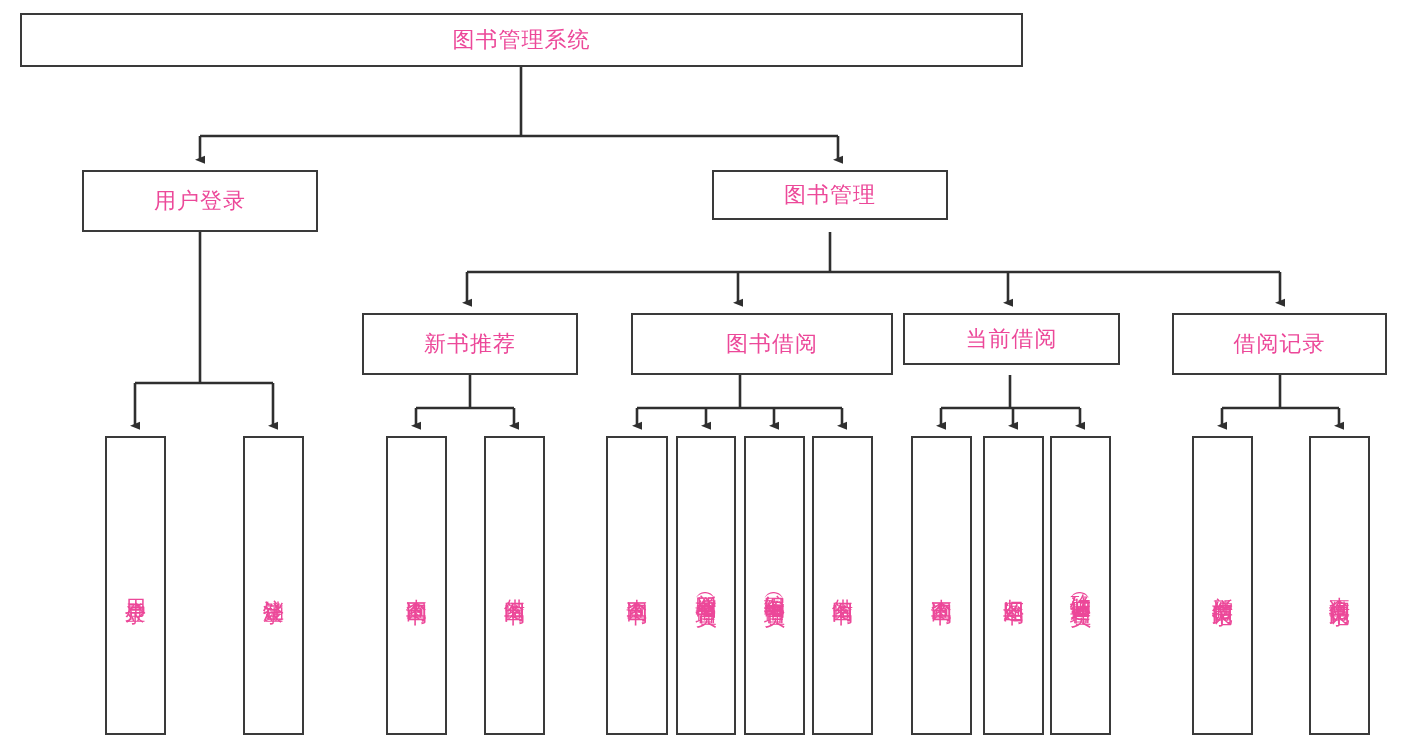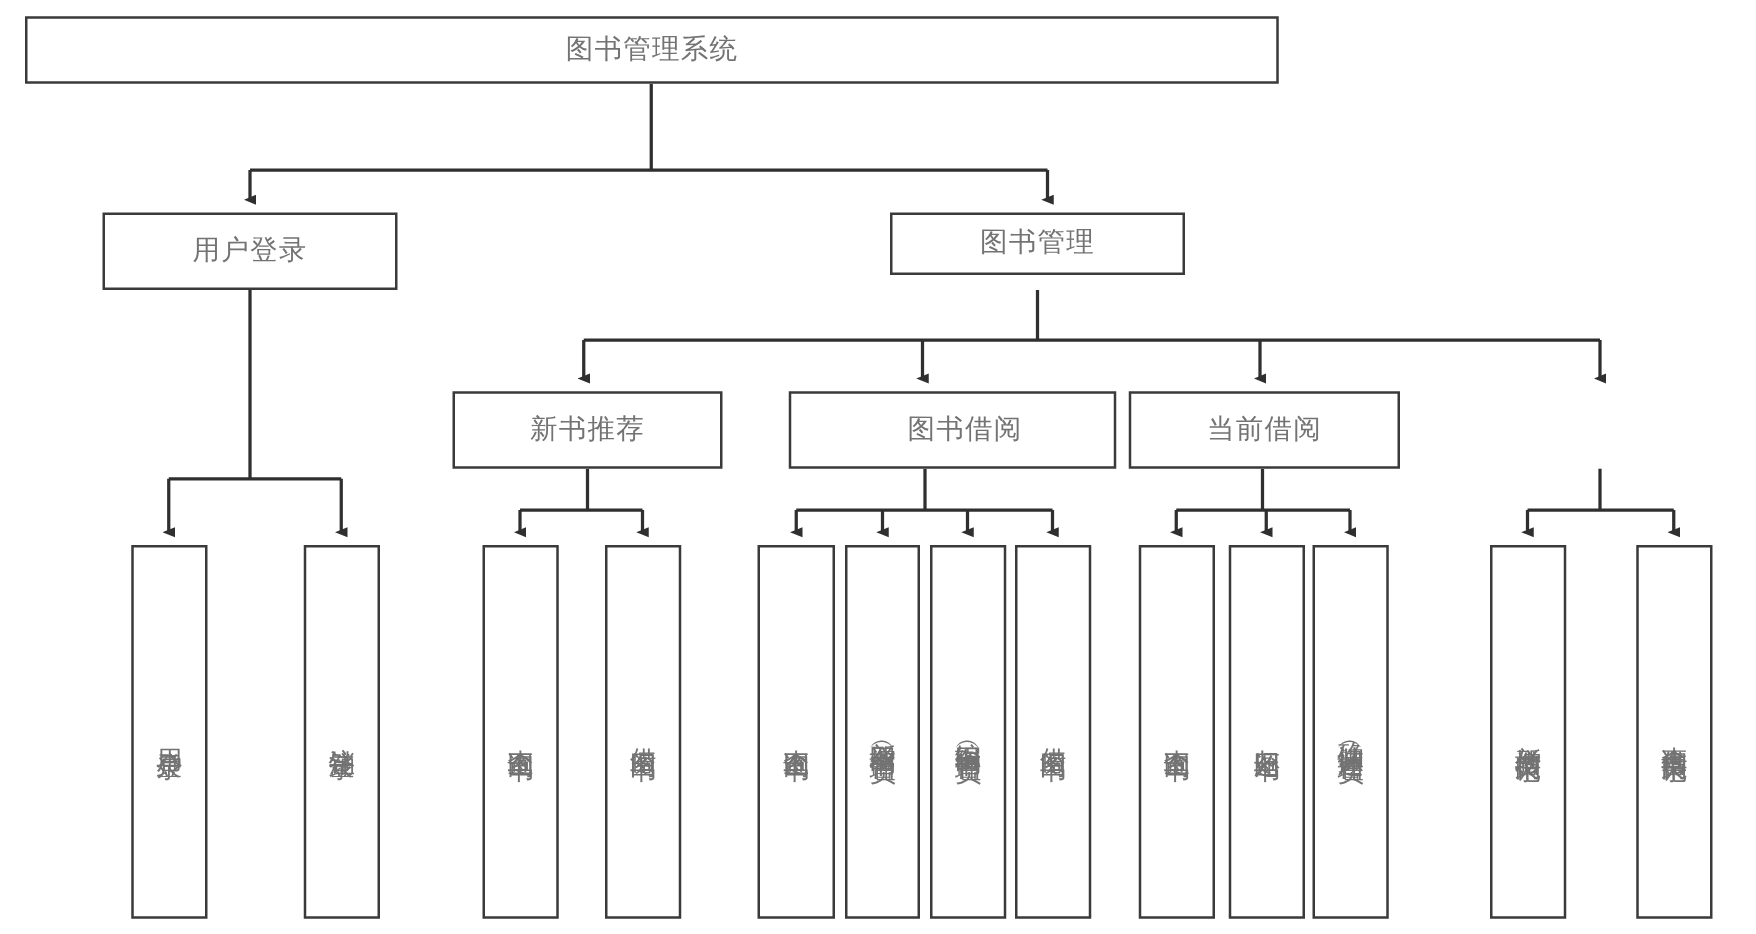--- a/index.html
+++ b/index.html
@@ -26,21 +26,21 @@
     pointer-events: none;
   }
   .node {
     position: absolute;
     box-sizing: border-box;
     background: #ffffff;
     border: 2px solid #3a3a3a;
     display: flex;
     align-items: center;
     justify-content: center;
-    color: #737373;
+    color: #ec4899;
   }
   .node.horizontal {
     font-size: 22px;
     letter-spacing: 1px;
     line-height: 1.1;
   }
   .node.vertical {
     writing-mode: vertical-rl;
     text-orientation: upright;
     font-size: 21px;
@@ -128,22 +128,25 @@
   <div class="node horizontal" style="left:712px; top:170px; width:236px; height:50px;">
     <span>图书管理</span>
   </div>
 
   <div class="node horizontal" style="left:362px; top:313px; width:216px; height:62px;">
     <span>新书推荐</span>
   </div>
   <div class="node horizontal" style="left:631px; top:313px; width:262px; height:62px;padding-left:20px;">
     <span>图书借阅</span>
   </div>
-  <div class="node horizontal" style="left:903px; top:313px; width:217px; height:62px;">
+  <div class="node horizontal" style="left:903px; top:313px; width:217px; height:52px;">
     <span>当前借阅</span>
+  </div>
+  <div class="node horizontal" style="left:1172px; top:313px; width:215px; height:62px;">
+    <span>借阅记录</span>
   </div>
 
   <div class="node vertical" style="left:105px; top:436px; width:61px; height:299px;">
     <span class="vtext">用户登录</span>
   </div>
   <div class="node vertical" style="left:243px; top:436px; width:61px; height:299px;">
     <span class="vtext">注销登录</span>
   </div>
   <div class="node vertical" style="left:386px; top:436px; width:61px; height:299px;">
     <span class="vtext">查询图书</span>

